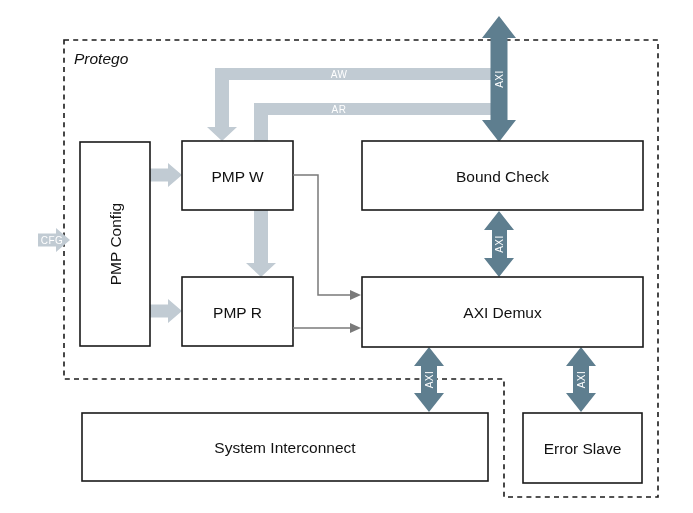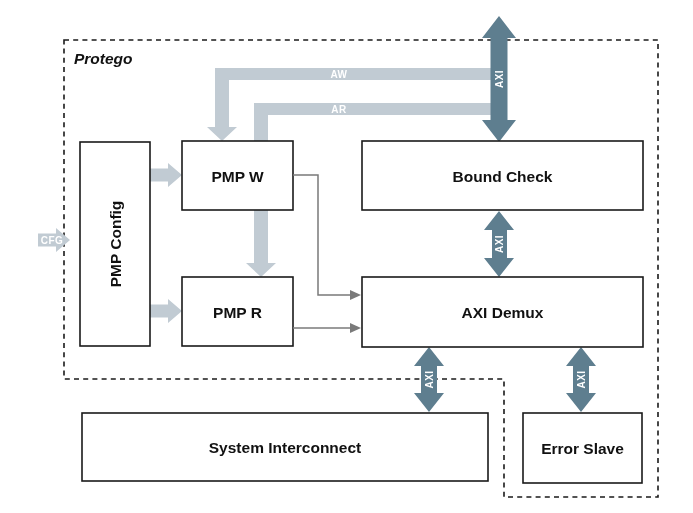--- a/index.html
+++ b/index.html
@@ -2,21 +2,20 @@
 <html style="--arrow-dark: #5e7e8f; --arrow-light: #c1cbd3; --connector-gray: #7a7a7a; --box-border: #1a1a1a; --background: #ffffff;"><head>
 <meta charset="utf-8">
 <style>
   html, body { margin: 0; padding: 0; background: #ffffff; }
   .stage {
     position: relative;
     width: 693px;
     height: 501px;
     background: var(--background, #ffffff);
     overflow: hidden;
-    font-weight: bold;
   }
   svg { display: block; }
   text {
     font-family: "Liberation Sans", sans-serif;
     fill: #111111;
   }
   .box {
     fill: #ffffff;
     stroke: var(--box-border, #1a1a1a);
     stroke-width: 1.6;

